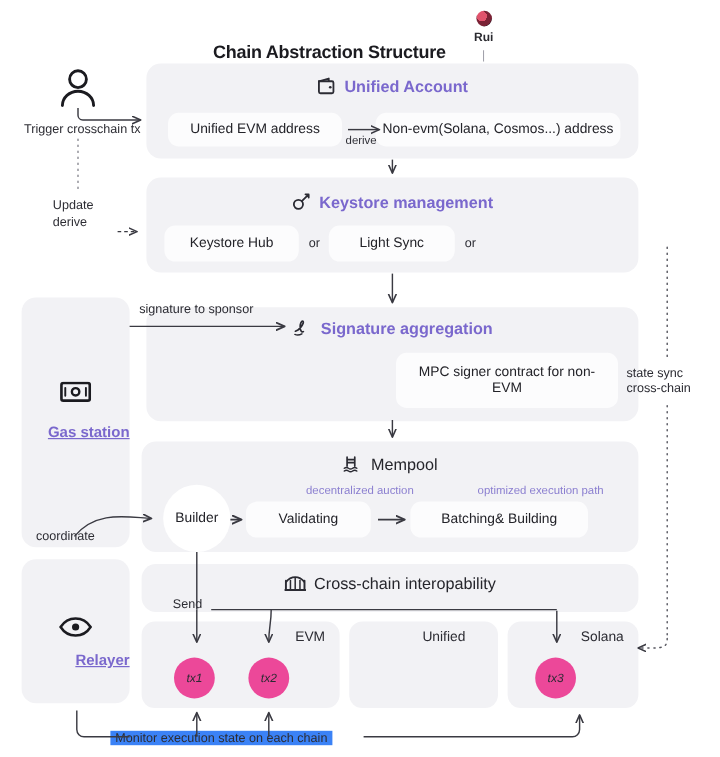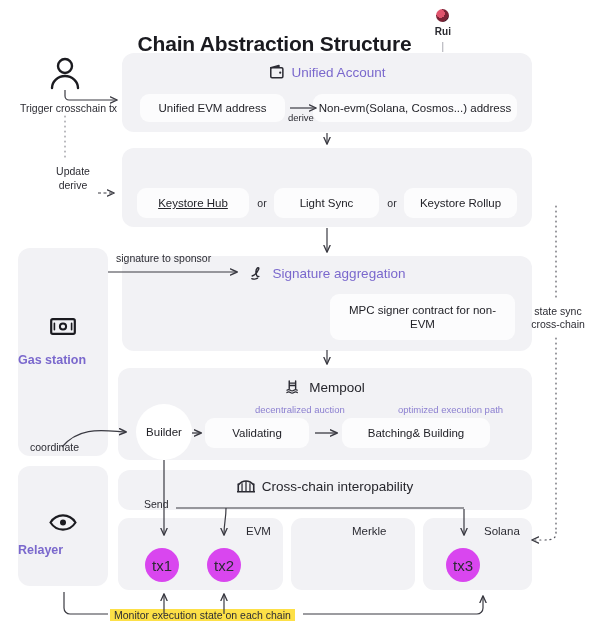--- a/index.html
+++ b/index.html
@@ -12,21 +12,21 @@
     position:relative;
   }
   .canvas{position:relative;width:600px;height:631px;}
 
   
   .title-row{
     position:absolute;left:0;top:9px;width:600px;
     display:flex;align-items:center;justify-content:center;gap:12px;
   }
   .title{
-    font-size:21px;font-weight:bold;letter-spacing:-0.2px;color:#1b1b20;
+    font-size:15px;font-weight:bold;letter-spacing:-0.2px;color:#1b1b20;
   }
   .credit{display:flex;align-items:center;gap:4px;flex-direction:column;}
   .avatar{
     width:13px;height:13px;border-radius:50%;
     background:radial-gradient(circle at 35% 35%, #e0536c 0 35%, #7a2235 36% 70%, #3b1020 71% 100%);
     display:inline-block;
   }
   .credit-name{font-size:10px;font-weight:bold;color:#2a2a30;}
   .credit-sep{font-size:10px;color:#9b9ba5;}
   .sevenx{
@@ -39,21 +39,21 @@
     text-align:center;line-height:4px;
   }
 
   
   .panel{
     position:absolute;background:#f2f2f5;border-radius:12px;
   }
   .panel-head{
     position:absolute;left:0;width:100%;
     display:flex;align-items:center;justify-content:center;gap:7px;
-    font-size:13.5px;font-weight:normal;
+    font-size:13.5px;font-weight:bold;
   }
   .panel-head.purple{color:#7a68cd;}
   .panel-head.dark{color:#26262c;font-weight:normal;font-size:13.5px;}
   .card{
     position:absolute;background:#fcfcfd;border-radius:9px;
     display:flex;align-items:center;justify-content:center;
     text-align:center;font-size:11.5px;color:#232329;line-height:14px;
   }
   .plain-label{
     position:absolute;font-size:11px;color:#2c2c33;text-align:center;
@@ -61,50 +61,50 @@
   .sub-note{
     position:absolute;font-size:9.5px;color:#8b7fd0;text-align:right;
     white-space:nowrap;
   }
 
   
   .rail{
     position:absolute;background:#f2f2f5;border-radius:12px;
   }
   .rail-title{
-    position:absolute;width:100%;text-align:left;
-    font-size:12.5px;font-weight:bold;color:#7a68cd;
+    position:absolute;width:100%;text-align:right;
+    font-size:12.5px;font-weight:bold;color:#7a68cd;text-decoration:underline;
   }
   .rail-icon{
     position:absolute;width:100%;display:flex;justify-content:center;
   }
 
   
   .chain-panel{
     position:absolute;background:#f2f2f5;border-radius:11px;
   }
   .chain-label{
     position:absolute;font-size:11.5px;color:#2c2c33;
   }
   .tx{
     position:absolute;width:34px;height:34px;border-radius:50%;
-    background:#d946ef;display:flex;align-items:center;justify-content:center;
-    font-size:15px;color:#2b2b33;
+    background:#ec4899;display:flex;align-items:center;justify-content:center;
+    font-size:10px;color:#2b2b33;font-style:italic;
   }
   .builder-circle{
     position:absolute;width:56px;height:56px;border-radius:50%;
     background:#ffffff;display:flex;align-items:center;justify-content:center;
     font-size:11.5px;color:#232329;
   }
 
   
   .edge-text{
     position:absolute;font-size:10.5px;color:#2c2c33;white-space:nowrap;
   }
-  .edge-text.center{text-align:center;}
+  .edge-text.center{text-align:left;}
 
   svg.overlay{position:absolute;left:0;top:0;width:600px;height:631px;pointer-events:none;}
   .ico{display:inline-flex;align-items:center;justify-content:center;}
 </style>
 </head>
 <body>
 
 <div class="canvas">
 
   <div class="title-row">
@@ -161,25 +161,33 @@
         <circle cx="12.6" cy="9.8" r="1.25" fill="#2b2b33"></circle>
       </svg>
     </span>
     <span>Unified Account</span>
   </div>
   <div class="card" style="left:313px;top:94px;width:204px;height:28px;">Non-evm(Solana, Cosmos...) address</div>
   <div class="card" style="left:140px;top:94px;width:145px;height:28px;">Unified EVM address</div>
   <div class="edge-text" style="left:288px;top:112px;font-size:9.5px;">derive</div>
 
   <div class="panel" style="left:122px;top:148px;width:410px;height:79px;"></div>
-  <div class="card" style="left:137px;top:188px;width:112px;height:30px;text-decoration:underline;">Keystore Hub</div>
+  <div class="panel-head purple" style="left:122px;top:160px;width:410px;">
+    <span class="ico">
+      <svg width="16" height="16" viewBox="0 0 18 18">
+        <circle cx="6.4" cy="11.6" r="4.3" fill="none" stroke="#2b2b33" stroke-width="1.7"></circle>
+        <path d="M9.6 8.6 16 2.2M13 2.2h3v3" fill="none" stroke="#2b2b33" stroke-width="1.7" stroke-linecap="round" stroke-linejoin="round"></path>
+      </svg>
+    </span>
+    <span>Keystore management</span>
+  </div>
+  <div class="card" style="left:137px;top:188px;width:112px;height:30px;">Keystore Hub</div>
   <div class="plain-label" style="left:250px;top:197px;width:24px;font-size:10.5px;">or</div>
   <div class="card" style="left:274px;top:188px;width:105px;height:30px;">Light Sync</div>
   <div class="plain-label" style="left:380px;top:197px;width:24px;font-size:10.5px;">or</div>
-  <div class="card" style="left:404px;top:188px;width:113px;height:30px;">Keystore Rollup</div>
 
   <div class="panel" style="left:122px;top:256px;width:410px;height:95px;"></div>
   <div class="edge-text" style="left:116px;top:252px;">signature to sponsor</div>
   <div class="panel-head purple" style="left:122px;top:265px;width:410px;">
     <span class="ico">
       <svg width="17" height="16" viewBox="0 0 18 18">
         <path d="M3 12.4c3.4-1.3 6.1-4.4 7.3-7.6.5-1.4-.4-2.4-1.3-1.6-1.4 1.3-2.1 5-1.1 8 .5 1.5 1.6 2.3 2.6 1.6" fill="none" stroke="#2b2b33" stroke-width="1.6" stroke-linecap="round"></path>
         <path d="M2.5 15.4c2.2.9 4.8.4 6.6-.6" fill="none" stroke="#2b2b33" stroke-width="1.4" stroke-linecap="round"></path>
       </svg>
     </span>
@@ -216,32 +224,32 @@
     </span>
     <span>Cross-chain interopability</span>
   </div>
 
   <div class="chain-panel" style="left:118px;top:518px;width:165px;height:72px;"></div>
   <div class="chain-label" style="left:246px;top:525px;">EVM</div>
   <div class="tx" style="left:145px;top:548px;">tx1</div>
   <div class="tx" style="left:207px;top:548px;">tx2</div>
 
   <div class="chain-panel" style="left:291px;top:518px;width:124px;height:72px;"></div>
-  <div class="chain-label" style="left:352px;top:525px;">Merkle</div>
+  <div class="chain-label" style="left:352px;top:525px;">Unified</div>
 
   <div class="chain-panel" style="left:423px;top:518px;width:109px;height:72px;"></div>
   <div class="chain-label" style="left:484px;top:525px;">Solana</div>
   <div class="tx" style="left:446px;top:548px;">tx3</div>
 
   <div class="edge-text" style="left:144px;top:498px;">Send</div>
   <div class="edge-text center" style="left:522px;top:305px;width:72px;line-height:13px;">
     <span>state sync</span><br>
     <span>cross-chain</span>
   </div>
-  <div class="edge-text" style="left:110px;top:609px;background:#fde047;padding:0 4px;">Monitor execution state on each chain</div>
+  <div class="edge-text" style="left:92px;top:609px;background:#3b82f6;padding:0 4px;">Monitor execution state on each chain</div>
 
   <svg class="overlay">
     <defs>
       <marker id="ah" markerWidth="7" markerHeight="7" refX="5.6" refY="3" orient="auto">
         <path d="M0 0.4 L5.8 3 L0 5.6" fill="none" stroke="#3a3a42" stroke-width="1.1" stroke-linecap="round" stroke-linejoin="round"></path>
       </marker>
       <marker id="ahs" markerWidth="7" markerHeight="7" refX="5.6" refY="3" orient="auto">
         <path d="M0 0.4 L5.8 3 L0 5.6" fill="none" stroke="#3a3a42" stroke-width="1.2" stroke-linecap="round" stroke-linejoin="round"></path>
       </marker>
     </defs>

